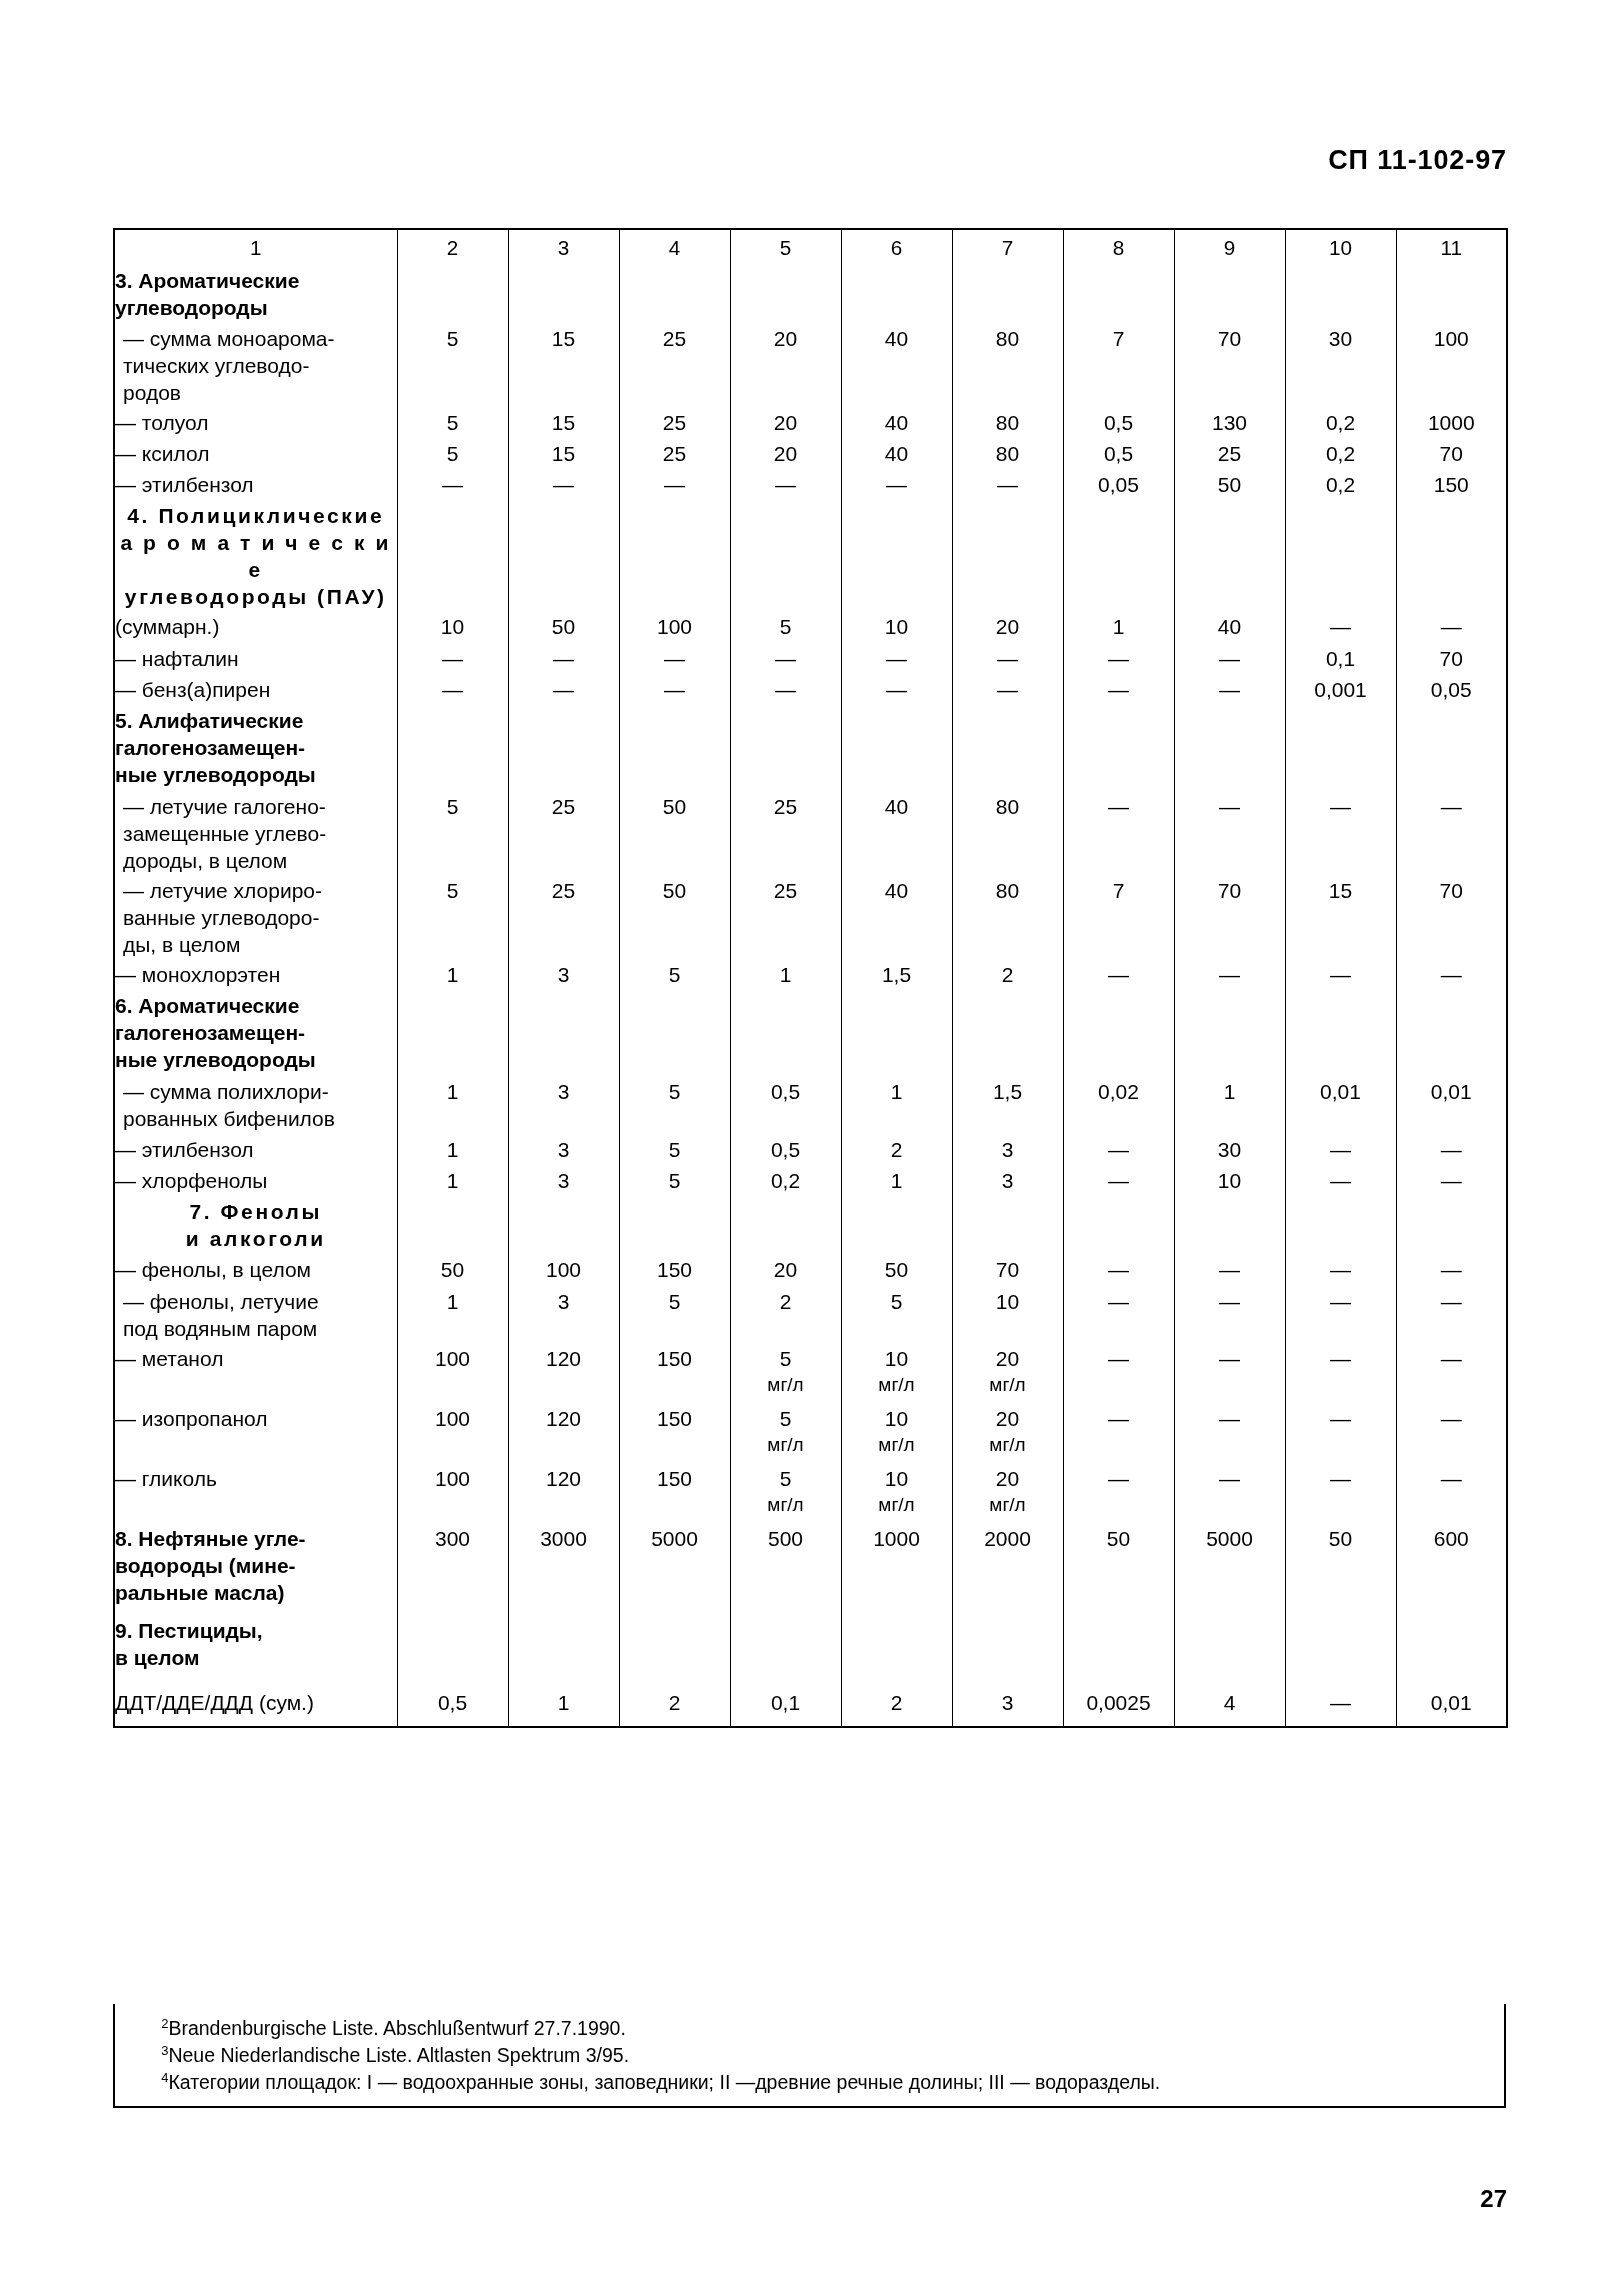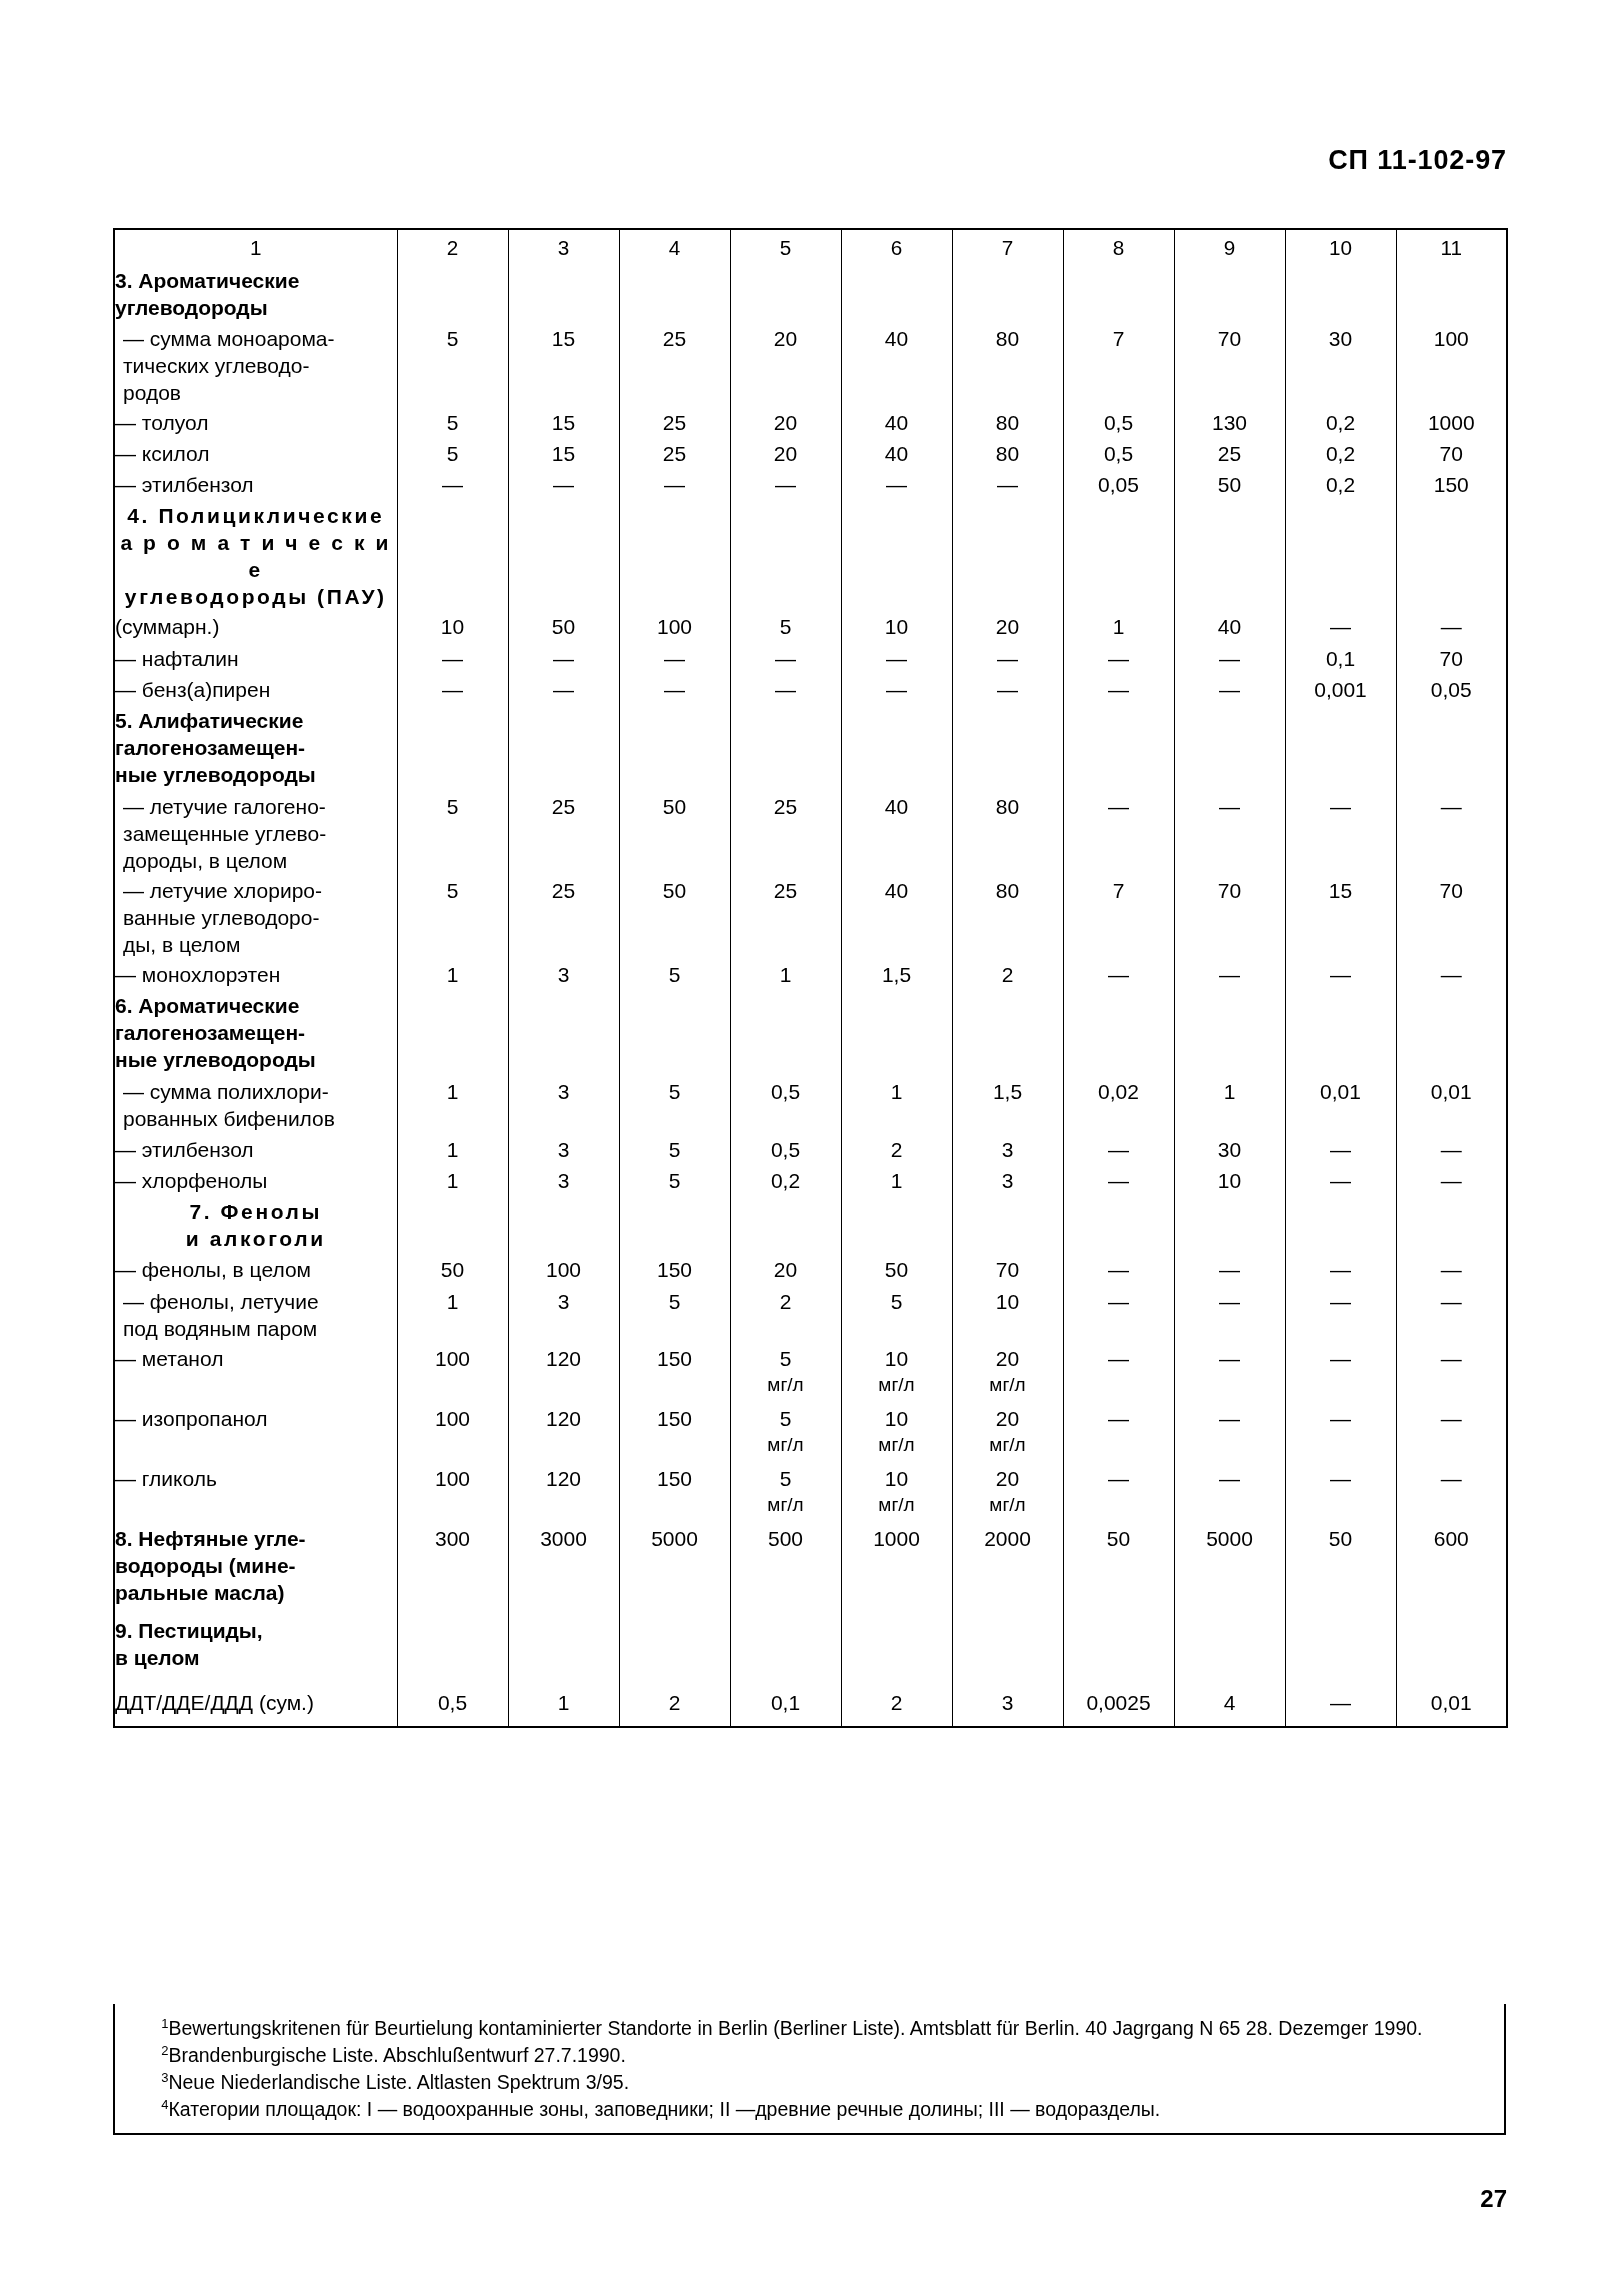--- a/index.html
+++ b/index.html
@@ -531,21 +531,20 @@
             <td class="num">0,0025</td>
             <td class="num">4</td>
             <td class="num">—</td>
             <td class="num">0,01</td>
           </tr>
         </tbody>
     </table>
   </div>
 
   <div class="footnotes" id="fn-block">
-      <p class="nf"><sup>1</sup>Bewertungskritenen für Beurtielung kontaminierter Standorte in Berlin (Berliner Liste). Amtsblatt für Berlin. 40 Jagrgang N 65 28. Dezemger 1990.</p>
       <p class="nf"><sup>2</sup>Brandenburgische Liste. Abschlußentwurf 27.7.1990.</p>
       <p class="nf"><sup>3</sup>Neue Niederlandische Liste. Altlasten Spektrum 3/95.</p>
       <p class="nf"><sup>4</sup>Категории площадок: I — водоохранные зоны, заповедники; II —древние речные долины; III — водоразделы.</p>
     </div>
 
   <div class="folio">27</div>
 
 </div>
 
 

